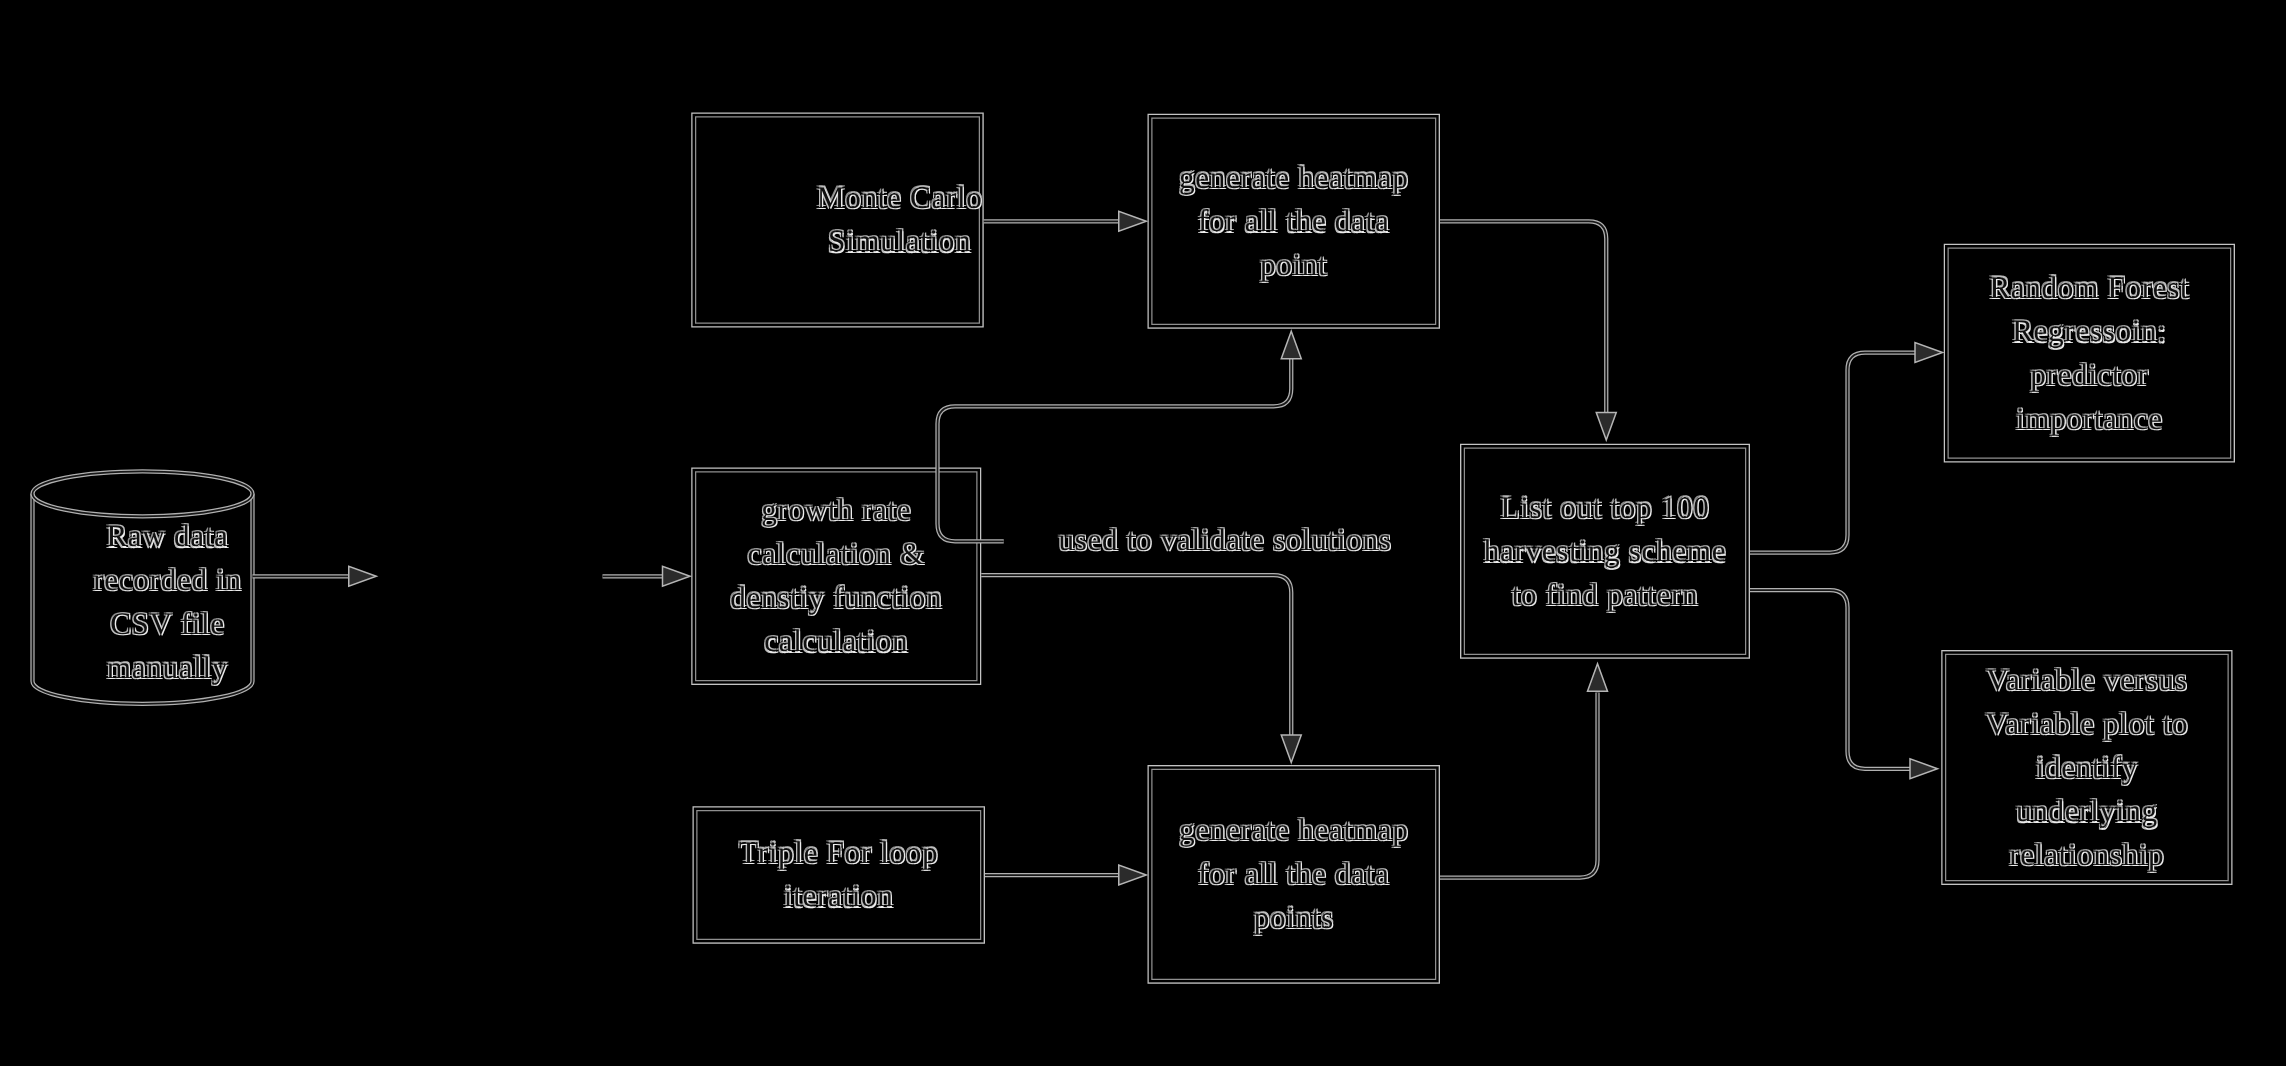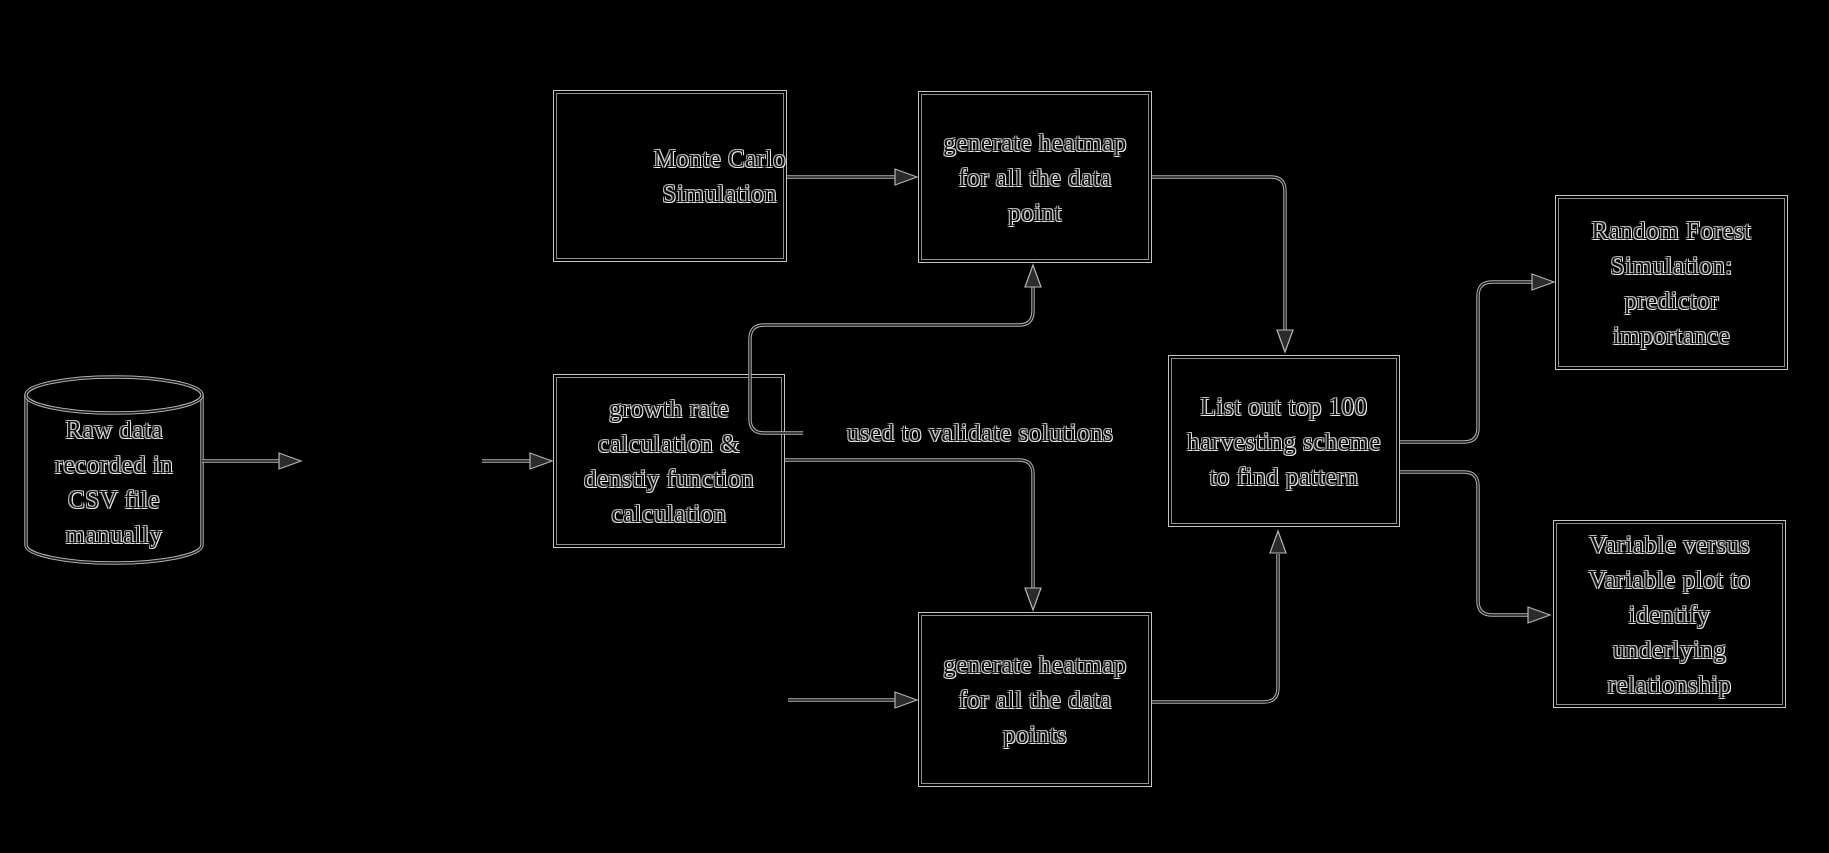--- a/index.html
+++ b/index.html
@@ -27,21 +27,21 @@
     color:#101010;
     text-shadow: 1px 1px 0 #ededed, -1px 1px 0 #bdbdbd, 1px -1px 0 #bdbdbd, -1px -1px 0 #8c8c8c;
     letter-spacing:0.5px;
   }
   .floating-label{
     position:absolute;
     display:flex;align-items:center;justify-content:center;
     text-align:center;
   }
   
-  #node-raw_data-label{left:26px;top:397px;width:176px;height:170px;}
+  #node-raw_data-label{left:26px;top:397px;width:176px;height:170px;padding-left:20px;}
   #node-data_cleaning{left:302px;top:373px;width:180px;height:174px;}
   #node-monte_carlo{left:553px;top:90px;width:234px;height:172px;justify-content:flex-end;}
   #node-growth_rate{left:553px;top:374px;width:232px;height:174px;}
   #node-triple_for{left:554px;top:645px;width:234px;height:110px;}
   #node-heatmap_point{left:918px;top:91px;width:234px;height:172px;}
   #node-heatmap_points{left:918px;top:612px;width:234px;height:175px;}
   #node-list_top100{left:1168px;top:355px;width:232px;height:172px;align-items:center;}
   #node-random_forest{left:1555px;top:195px;width:233px;height:175px;}
   #node-variable_plot{left:1553px;top:520px;width:233px;height:188px;}
   #edge-label-validate{left:835px;top:414px;width:290px;height:36px;align-items:flex-end;}
@@ -59,38 +59,42 @@
   <div class="node" id="node-monte_carlo">
     <span class="label">Monte Carlo
 Simulation</span>
   </div>
   <div class="node" id="node-growth_rate">
     <span class="label">growth rate
 calculation &amp;
 denstiy function
 calculation</span>
   </div>
+  <div class="node" id="node-triple_for">
+    <span class="label">Triple For loop
+iteration</span>
+  </div>
   <div class="node" id="node-heatmap_point">
     <span class="label">generate heatmap
 for all the data
 point</span>
   </div>
   <div class="node" id="node-heatmap_points">
     <span class="label">generate heatmap
 for all the data
 points</span>
   </div>
   <div class="node" id="node-list_top100">
     <span class="label">List out top 100
 harvesting scheme
 to find pattern</span>
   </div>
   <div class="node" id="node-random_forest">
     <span class="label">Random Forest
-Simulation:
+Regressoin:
 predictor
 importance</span>
   </div>
   <div class="node" id="node-variable_plot">
     <span class="label">Variable versus
 Variable plot to
 identify
 underlying
 relationship</span>
   </div>

